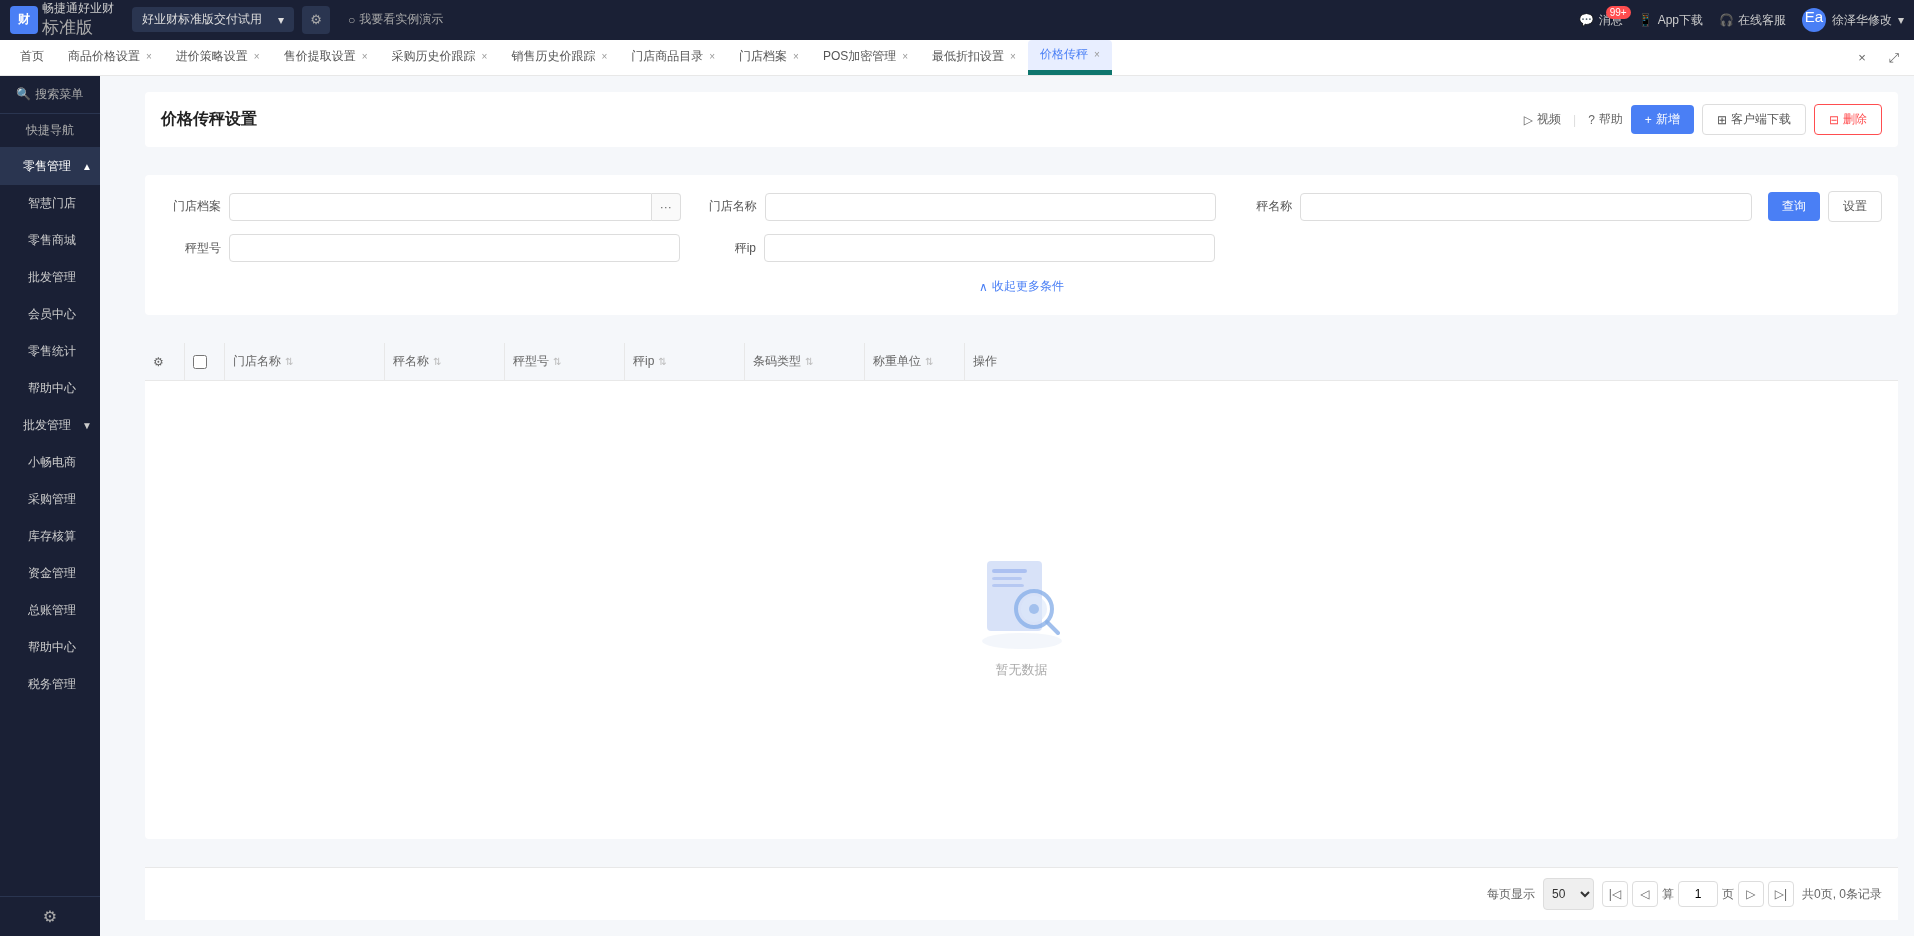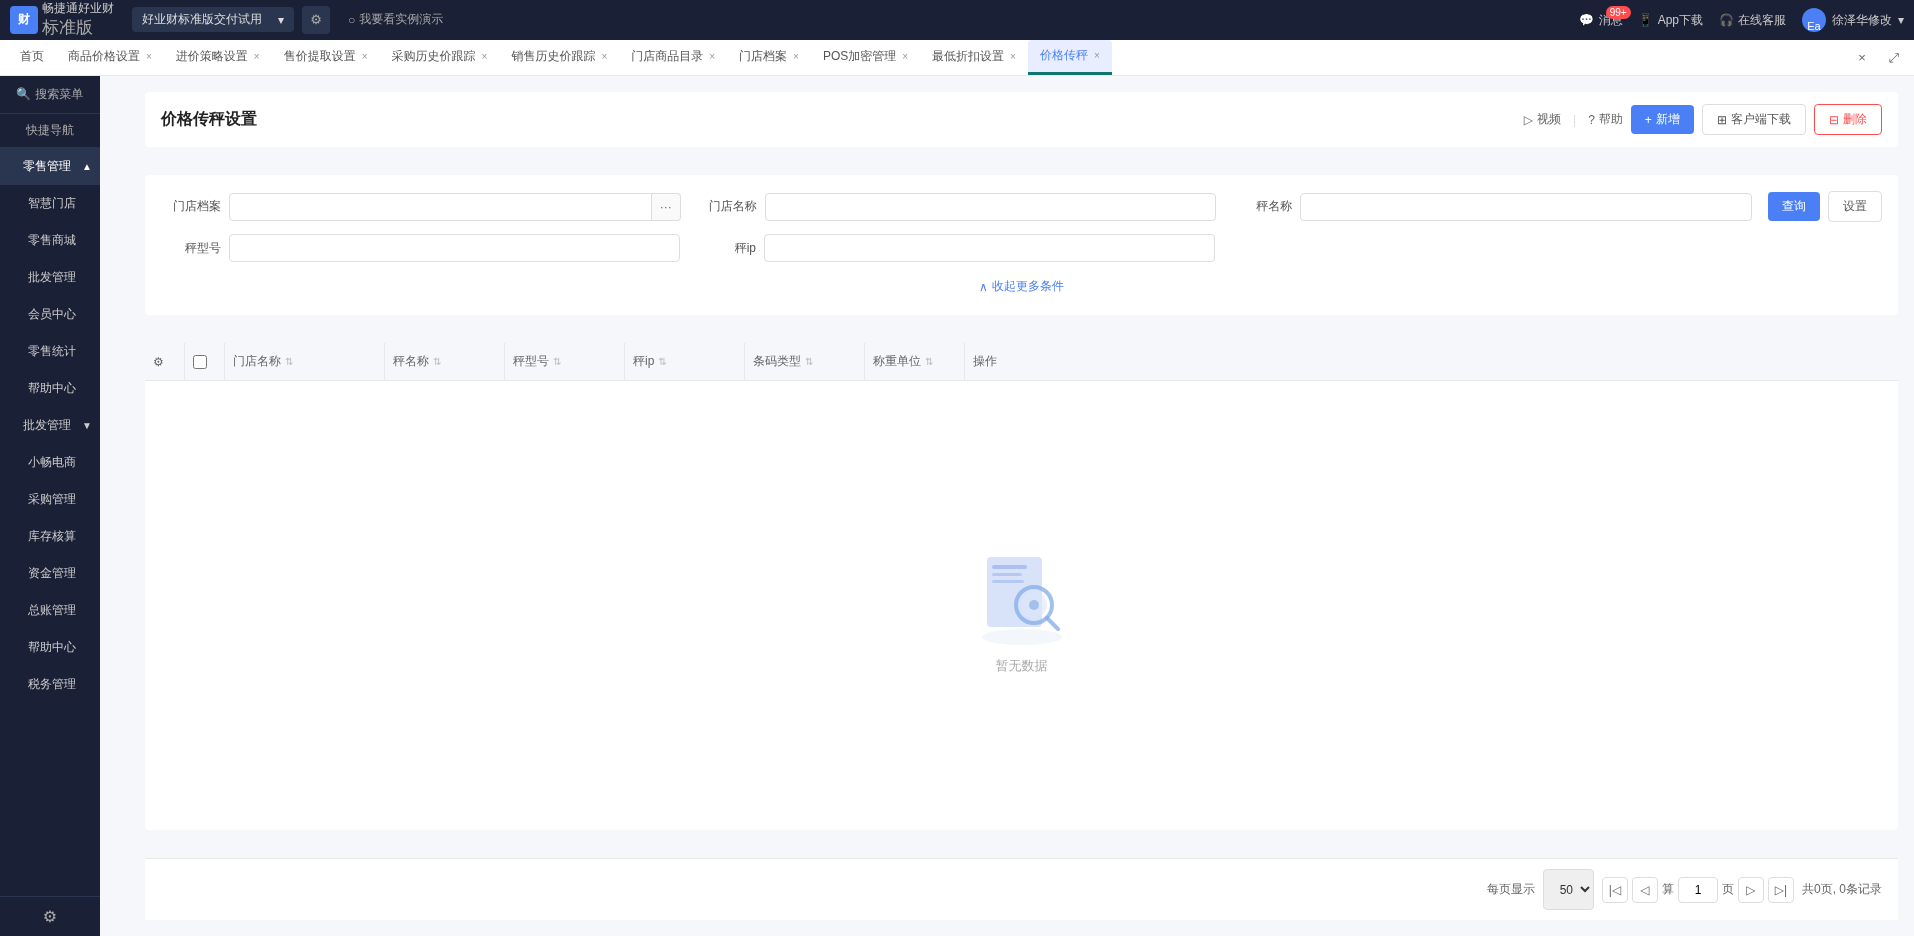--- a/index.html
+++ b/index.html
@@ -13,26 +13,26 @@
     .logo-icon { width: 28px; height: 28px; background: #4a7ff5; border-radius: 4px; display: flex; align-items: center; justify-content: center; color: white; font-size: 12px; font-weight: bold; }
     .logo-text { font-size: 12px; color: #ccc; line-height: 1.2; }
     .logo-sub { font-size: 17px; color: #aaa; }
     .edition-selector { display: flex; align-items: center; gap: 16px; background: #2a3550; padding: 4px 10px; border-radius: 4px; cursor: pointer; color: #ddd; font-size: 12px; margin-left: 10px; }
     .settings-icon-btn { width: 28px; height: 28px; background: #2a3550; border-radius: 4px; display: flex; align-items: center; justify-content: center; cursor: pointer; color: #aaa; }
     .demo-link { display: flex; align-items: center; gap: 4px; color: #aaa; font-size: 12px; cursor: pointer; margin-left: 10px; }
     .top-bar-right { margin-left: auto; display: flex; align-items: center; gap: 16px; }
     .top-icon-item { display: flex; align-items: center; gap: 4px; color: #ccc; font-size: 12px; cursor: pointer; position: relative; }
     .badge { background: #ff4d4f; color: white; font-size: 10px; border-radius: 8px; padding: 1px 4px; position: absolute; top: -6px; right: -8px; }
     .user-area { display: flex; align-items: center; gap: 6px; color: #ccc; font-size: 12px; cursor: pointer; }
-    .user-avatar { width: 24px; height: 24px; background: #4a7ff5; border-radius: 50%; display: flex; align-items: flex-end; justify-content: center; color: white; font-size: 11px; }
+    .user-avatar { width: 24px; height: 24px; background: #4a7ff5; border-radius: 50%; display: flex; align-items: flex-start; justify-content: center; color: white; font-size: 15px; }
 
     
     .tab-bar { height: 36px; background: #fff; border-bottom: 1px solid #e8e8e8; display: flex; align-items: center; padding: 0 8px; flex-shrink: 0; overflow: hidden; text-align: right; }
     .tab-item { display: flex; align-items: center; gap: 4px; padding: 6px 12px; font-size: 12px; color: #555; cursor: pointer; border-radius: 4px 4px 0 0; white-space: nowrap; height: 36px; border-bottom: 2px solid transparent; }
-    .tab-item.active { background: #e8eeff; color: #4a7ff5; border-bottom: 4px solid #0f766e; }
+    .tab-item.active { background: #e8eeff; color: #4a7ff5; border-bottom: 6px solid #0f766e; }
     .tab-close { font-size: 10px; color: #999; margin-left: 2px; cursor: pointer; }
     .window-controls { margin-left: auto; display: flex; gap: 8px; align-items: center; }
     .win-btn { width: 24px; height: 24px; display: flex; align-items: center; justify-content: center; cursor: pointer; color: #666; border-radius: 4px; }
 
     
     .main-layout { display: flex; flex: 1; overflow: hidden; }
 
     
     .sidebar { width: 100px; background: #1a2035; color: #ccc; display: flex; flex-direction: column; flex-shrink: 0; }
     .search-menu { padding: 10px 8px; text-align: center; font-size: 12px; cursor: pointer; color: #aaa; border-bottom: 1px solid #2a3550; }
@@ -76,21 +76,21 @@
     .table-grid { display: grid; grid-template-columns: 40px 40px 160px 120px 120px 120px 120px 100px 1fr 100px; border-bottom: 1px solid #e8e8e8; }
     .th { padding: 10px 8px; font-size: 12px; color: #666; font-weight: 500; display: flex; align-items: center; gap: 4px; border-right: 1px solid #e8e8e8; }
     .th:last-child { border-right: none; }
     .sort-icon { color: #bbb; font-size: 10px; }
     .empty-state { flex: 1; display: flex; flex-direction: column; align-items: center; justify-content: center; padding: 60px; }
     .empty-text { color: #aaa; font-size: 13px; }
 
     
     .pagination-bar { display: flex; align-items: center; justify-content: flex-end; padding: 10px 16px; border-top: 1px solid #e8e8e8; gap: 8px; background: #fff; }
     .page-size-label { font-size: 12px; color: #666; }
-    .page-size-select { height: 41px; border: 1px solid #ddd; border-radius: 4px; padding: 0 4px; font-size: 12px; color: #333; text-align: right; }
+    .page-size-select { height: 32px; border: 1px solid #ddd; border-radius: 4px; padding: 0 4px; font-size: 12px; color: #333; }
     .page-nav { display: flex; align-items: center; gap: 4px; }
     .page-nav-btn { width: 26px; height: 26px; border: 1px solid #ddd; border-radius: 4px; display: flex; align-items: center; justify-content: center; cursor: pointer; font-size: 12px; color: #666; background: white; }
     .page-input { height: 26px; border: 1px solid #ddd; border-radius: 4px; width: 40px; text-align: center; font-size: 12px; }
     .page-total { font-size: 12px; color: #666; }
 
     
     .empty-illustration { width: 120px; height: 120px; position: relative; }
     .empty-illustration svg { width: 100%; height: 100%; }
 
     

